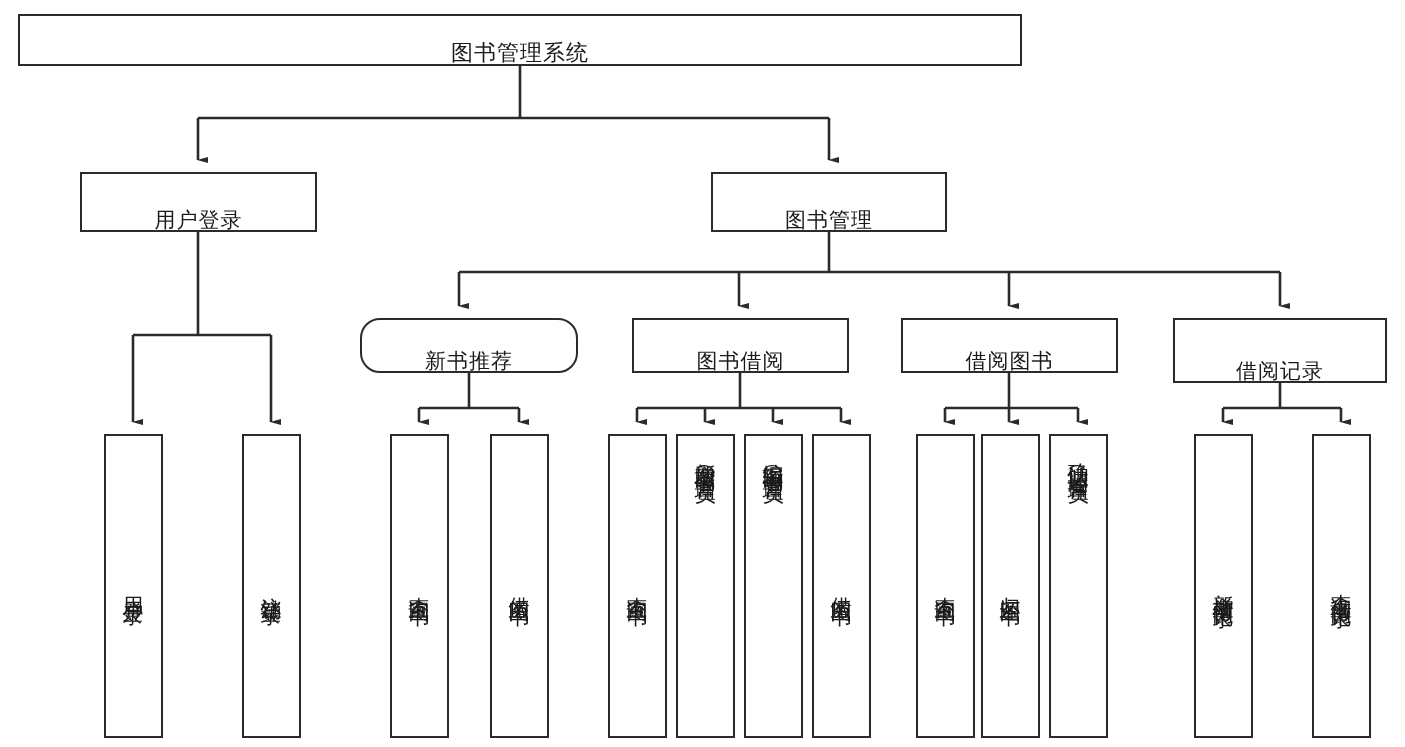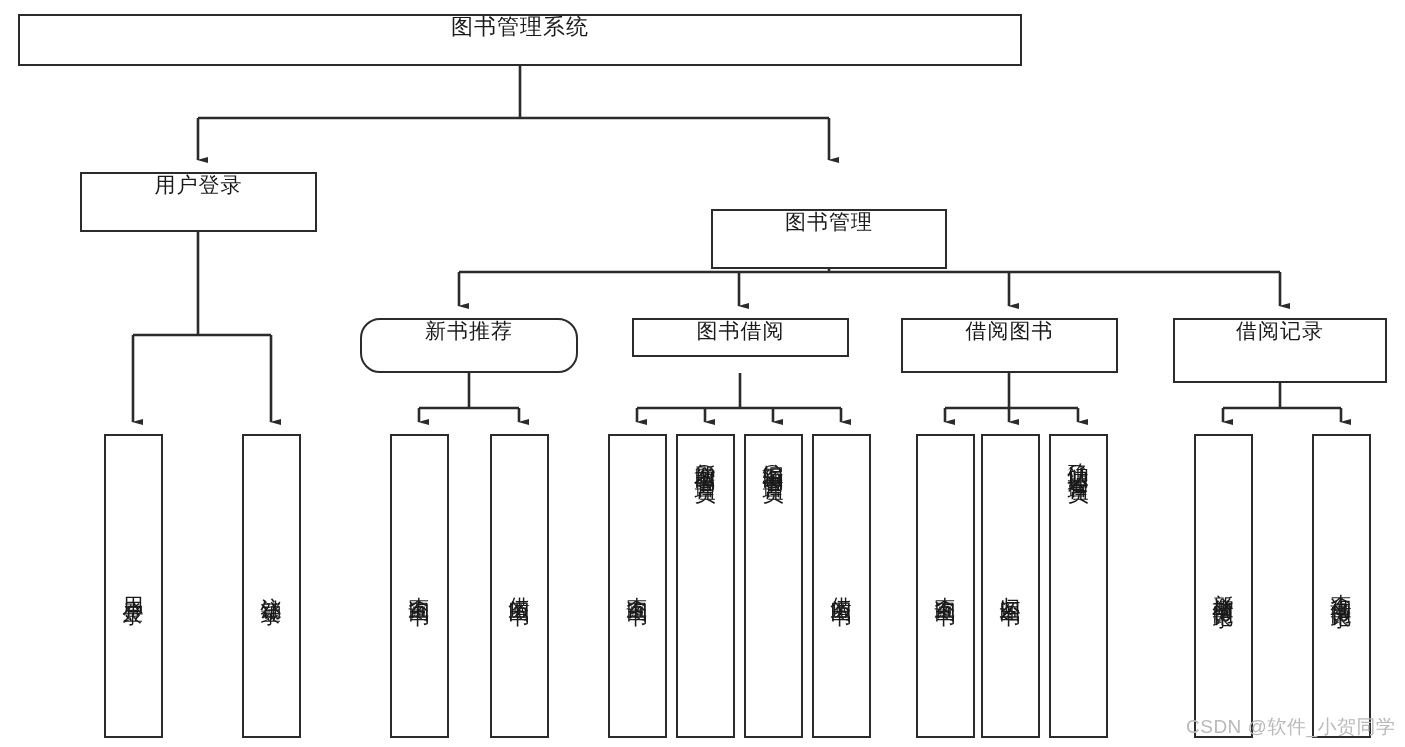--- a/index.html
+++ b/index.html
@@ -24,21 +24,21 @@
     width: 1405px;
     height: 747px;
     pointer-events: none;
   }
   .node {
     position: absolute;
     box-sizing: border-box;
     border: 2px solid #2b2b2b;
     background: #ffffff;
     display: flex;
-    align-items: flex-start;
+    align-items: flex-end;
     justify-content: center;
     color: #1a1a1a;
   }
   .node .lbl {
     display: block;
     text-align: center;
     line-height: 1.02;
     letter-spacing: 0.5px;
   }
   
@@ -133,28 +133,28 @@
     </g>
   </svg>
 
   <div class="node root h" style="left:18px; top:14px; width:1004px; height:52px;">
     <span class="lbl">图书管理系统</span>
   </div>
 
   <div class="node h" style="left:80px; top:172px; width:237px; height:60px;">
     <span class="lbl">用户登录</span>
   </div>
-  <div class="node h" style="left:711px; top:172px; width:236px; height:60px;margin-top:37px;">
+  <div class="node h" style="left:711px; top:172px; width:236px; height:60px;">
     <span class="lbl">图书管理</span>
   </div>
 
   <div class="node h" style="left:360px; top:318px; width:218px; height:55px;border-radius:20px;">
     <span class="lbl">新书推荐</span>
   </div>
-  <div class="node h" style="left:632px; top:318px; width:217px; height:39px;">
+  <div class="node h" style="left:632px; top:318px; width:217px; height:55px;">
     <span class="lbl">图书借阅</span>
   </div>
   <div class="node h" style="left:901px; top:318px; width:217px; height:55px;">
     <span class="lbl">借阅图书</span>
   </div>
   <div class="node h" style="left:1173px; top:318px; width:214px; height:65px;">
     <span class="lbl">借阅记录</span>
   </div>
 
   <div class="node v mid" style="left:104px; top:434px; width:59px; height:304px;">
@@ -194,15 +194,14 @@
     <span class="lbl">确认归还（管理员）</span>
   </div>
 
   <div class="node v mid" style="left:1194px; top:434px; width:59px; height:304px;">
     <span class="lbl">新增借阅记录</span>
   </div>
   <div class="node v mid" style="left:1312px; top:434px; width:59px; height:304px;">
     <span class="lbl">查询借阅记录</span>
   </div>
 
-  <div class="watermark">CSDN @软件_小贺同学</div>
 
 </div>
 
 </body></html>

